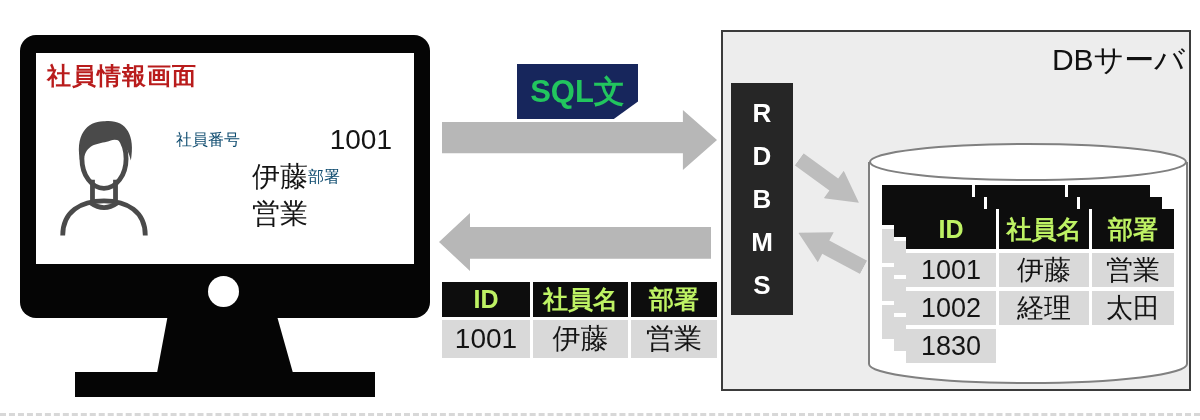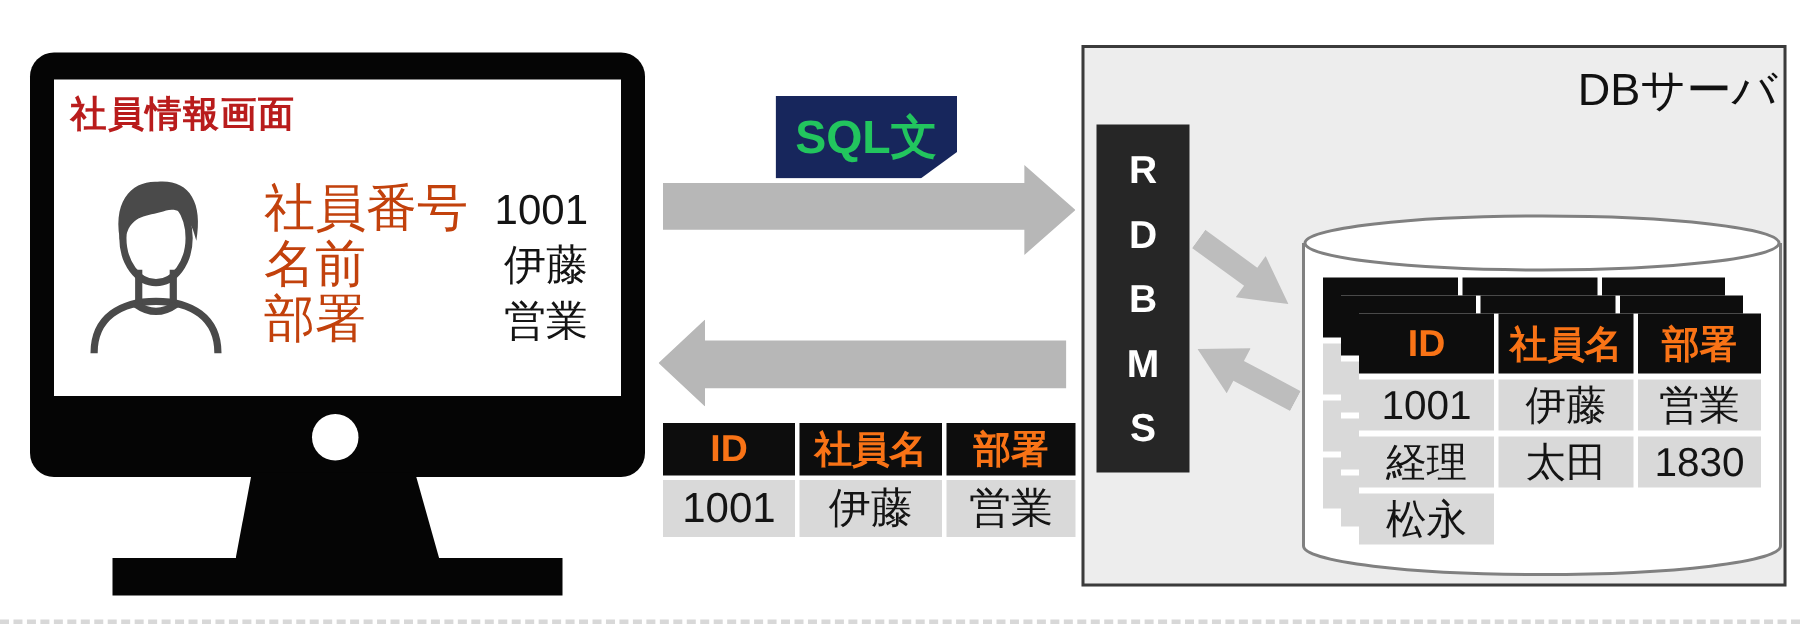--- a/index.html
+++ b/index.html
@@ -6,37 +6,37 @@
   .canvas{
     position:relative;width:1200px;height:420px;background:#ffffff;
     font-family:"Liberation Sans","DejaVu Sans",sans-serif;overflow:hidden;
   }
   
   .monitor-frame{position:absolute;left:20px;top:35px;width:410px;height:283px;background:#050505;border-radius:16px;}
   .monitor-screen{position:absolute;left:16px;top:18px;width:378px;height:211px;background:#ffffff;}
   .screen-title{position:absolute;left:11px;top:7px;font-size:24px;font-weight:bold;color:#b91c1c;letter-spacing:1px;white-space:nowrap;}
   .person{position:absolute;left:20px;top:58px;width:96px;height:126px;}
   .fields{position:absolute;left:140px;top:72px;display:grid;grid-template-columns:132px 84px;row-gap:8px;}
-  .field-label{font-size:34px;color:#c2410c;line-height:29px;height:29px;white-space:nowrap;}
+  .field-label{font-size:16px;color:#0c4a6e;line-height:29px;height:29px;white-space:nowrap;}
   .field-value{font-size:28px;color:#141414;line-height:29px;height:29px;text-align:right;white-space:nowrap;}
   .monitor-button{position:absolute;left:188px;top:241px;width:31px;height:31px;border-radius:50%;background:#ffffff;}
   .monitor-neck{position:absolute;left:157px;top:315px;width:136px;height:58px;background:#050505;
     clip-path:polygon(8% 0,88% 0,100% 100%,0 100%);}
   .monitor-base{position:absolute;left:75px;top:372px;width:300px;height:25px;background:#050505;}
   
   .arrow-right{position:absolute;left:442px;top:110px;width:275px;height:60px;background:#b7b7b7;
     clip-path:polygon(0 20%,87.6% 20%,87.6% 0,100% 50%,87.6% 100%,87.6% 72%,0 72%);z-index:2;}
   .arrow-left{position:absolute;left:439px;top:213px;width:272px;height:58px;background:#b7b7b7;
     clip-path:polygon(100% 24%,11.4% 24%,11.4% 0,0 50%,11.4% 100%,11.4% 79%,100% 79%);z-index:2;}
   .sql-box{position:absolute;left:517px;top:64px;width:121px;height:55px;background:#17265C;
     clip-path:polygon(0 0,100% 0,100% 68%,80% 100%,0 100%);
     display:flex;align-items:center;justify-content:center;color:#22c55e;font-weight:bold;font-size:31px;z-index:3;white-space:nowrap;}
   
   .tbl{display:grid;position:absolute;}
-  .tbl .th{background:#0d0d0d;color:#f97316;font-weight:bold;display:flex;align-items:center;justify-content:center;white-space:nowrap;}
+  .tbl .th{background:#0d0d0d;color:#bef264;font-weight:bold;display:flex;align-items:center;justify-content:center;white-space:nowrap;}
   .tbl .td{background:#d9d9d9;color:#141414;display:flex;align-items:center;justify-content:center;white-space:nowrap;}
   .tbl-mid{left:442px;top:282px;grid-template-columns:88px 95px 86px;gap:3px;z-index:2;}
   .tbl-mid .th{height:35px;font-size:25px;}
   .tbl-mid .td{height:38px;font-size:28px;}
   
   .db-box{position:absolute;left:721px;top:30px;width:470px;height:361px;background:#ededed;border:2px solid #3b3b3b;box-sizing:border-box;z-index:1;}
   .db-title{position:absolute;right:15px;top:40px;font-size:30px;color:#111;z-index:2;white-space:nowrap;}
   .rdbms{position:absolute;left:731px;top:83px;width:62px;height:232px;background:#262626;
     display:flex;flex-direction:column;align-items:center;justify-content:space-evenly;
     color:#fff;font-weight:bold;font-size:26px;line-height:1;z-index:3;}
@@ -64,21 +64,20 @@
       <svg class="person" viewBox="0 0 100 128">
         <ellipse cx="50" cy="48" rx="23" ry="31" fill="#ffffff" stroke="#4a4a4a" stroke-width="5"></ellipse>
         <path d="M7,128 C7,103 26,92 50,92 C74,92 93,103 93,128" fill="#ffffff" stroke="#4a4a4a" stroke-width="5"></path>
         <path d="M38,70 L38,94 M62,70 L62,94" fill="none" stroke="#4a4a4a" stroke-width="5"></path>
         <path d="M36,94 Q50,104 64,94" fill="none" stroke="#4a4a4a" stroke-width="5"></path>
         <path d="M26,54 C18,22 34,8 51,9 C72,7 83,22 78,50 C74,33 66,26 57,29 C46,33 35,31 30,44 C28,47 27,50 26,54 Z" fill="#4a4a4a"></path>
       </svg>
       <div class="fields">
         <span class="field-label">社員番号</span>
         <span class="field-value">1001</span>
-        <span class="field-label">名前</span>
         <span class="field-value">伊藤</span>
         <span class="field-label">部署</span>
         <span class="field-value">営業</span>
       </div>
     </div>
     <div class="monitor-button"></div>
   </div>
   <div class="monitor-neck"></div>
   <div class="monitor-base"></div>
 
@@ -142,20 +141,20 @@
     <div class="td"></div>
     <div class="td"></div>
   </div>
   <div class="tbl tbl-db layer-front">
     <div class="th">ID</div>
     <div class="th">社員名</div>
     <div class="th">部署</div>
     <div class="td">1001</div>
     <div class="td">伊藤</div>
     <div class="td">営業</div>
+    <div class="td">1002</div>
     <div class="td">経理</div>
     <div class="td">太田</div>
     <div class="td">1830</div>
-    <div class="td">松永</div>
   </div>
 
   <div class="bottom-crease"></div>
 </div>
 
 </body></html>

